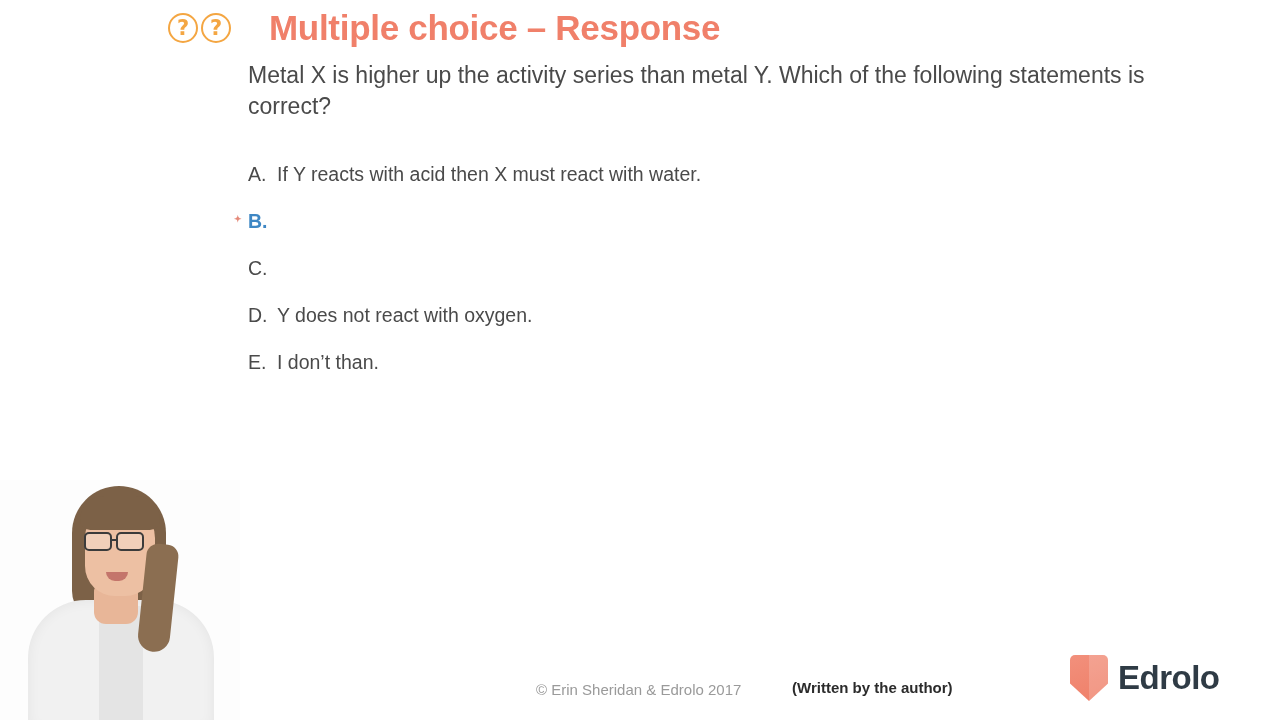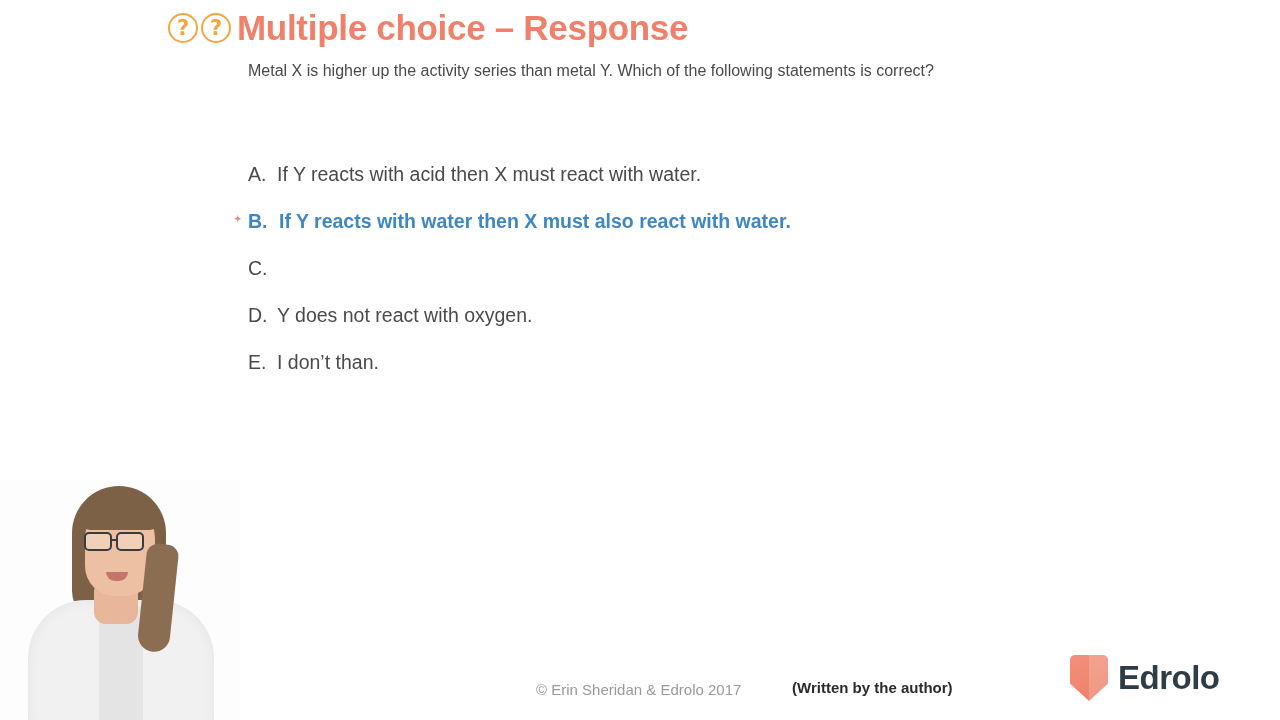--- a/index.html
+++ b/index.html
@@ -43,29 +43,30 @@
     font-family: "DejaVu Sans", sans-serif;
     line-height: 1;
   }
   .q-icon.second { margin-right: 6px; }
   .title-text {
     color: #f0806a;
     font-size: 35px;
     font-weight: bold;
     letter-spacing: -0.3px;
     white-space: nowrap;
+    margin-left: 32px;
   }
 
   
   .question {
     position: absolute;
     left: 248px;
     top: 60px;
     width: 940px;
-    font-size: 16px;
+    font-size: 23px;
     color: #4a4a4a;
     line-height: 1.35;
   }
 
   
   .options {
     position: absolute;
     left: 248px;
     top: 163px;
     width: 940px;
@@ -275,21 +276,20 @@
   <div class="options">
 
     <div class="option">
       <span class="letter">A.</span>
       <span class="otext">If Y reacts with acid then X must react with water.</span>
     </div>
 
     <div class="option correct">
       <span class="tick-mark">✦</span>
       <span class="letter">B.</span>
-      <span class="otext">If Y reacts with water then X must also react with water.</span>
     </div>
 
     <div class="option">
       <span class="letter">C.</span>
     </div>
 
     <div class="option">
       <span class="letter">D.</span>
       <span class="otext">Y does not react with oxygen.</span>
     </div>

